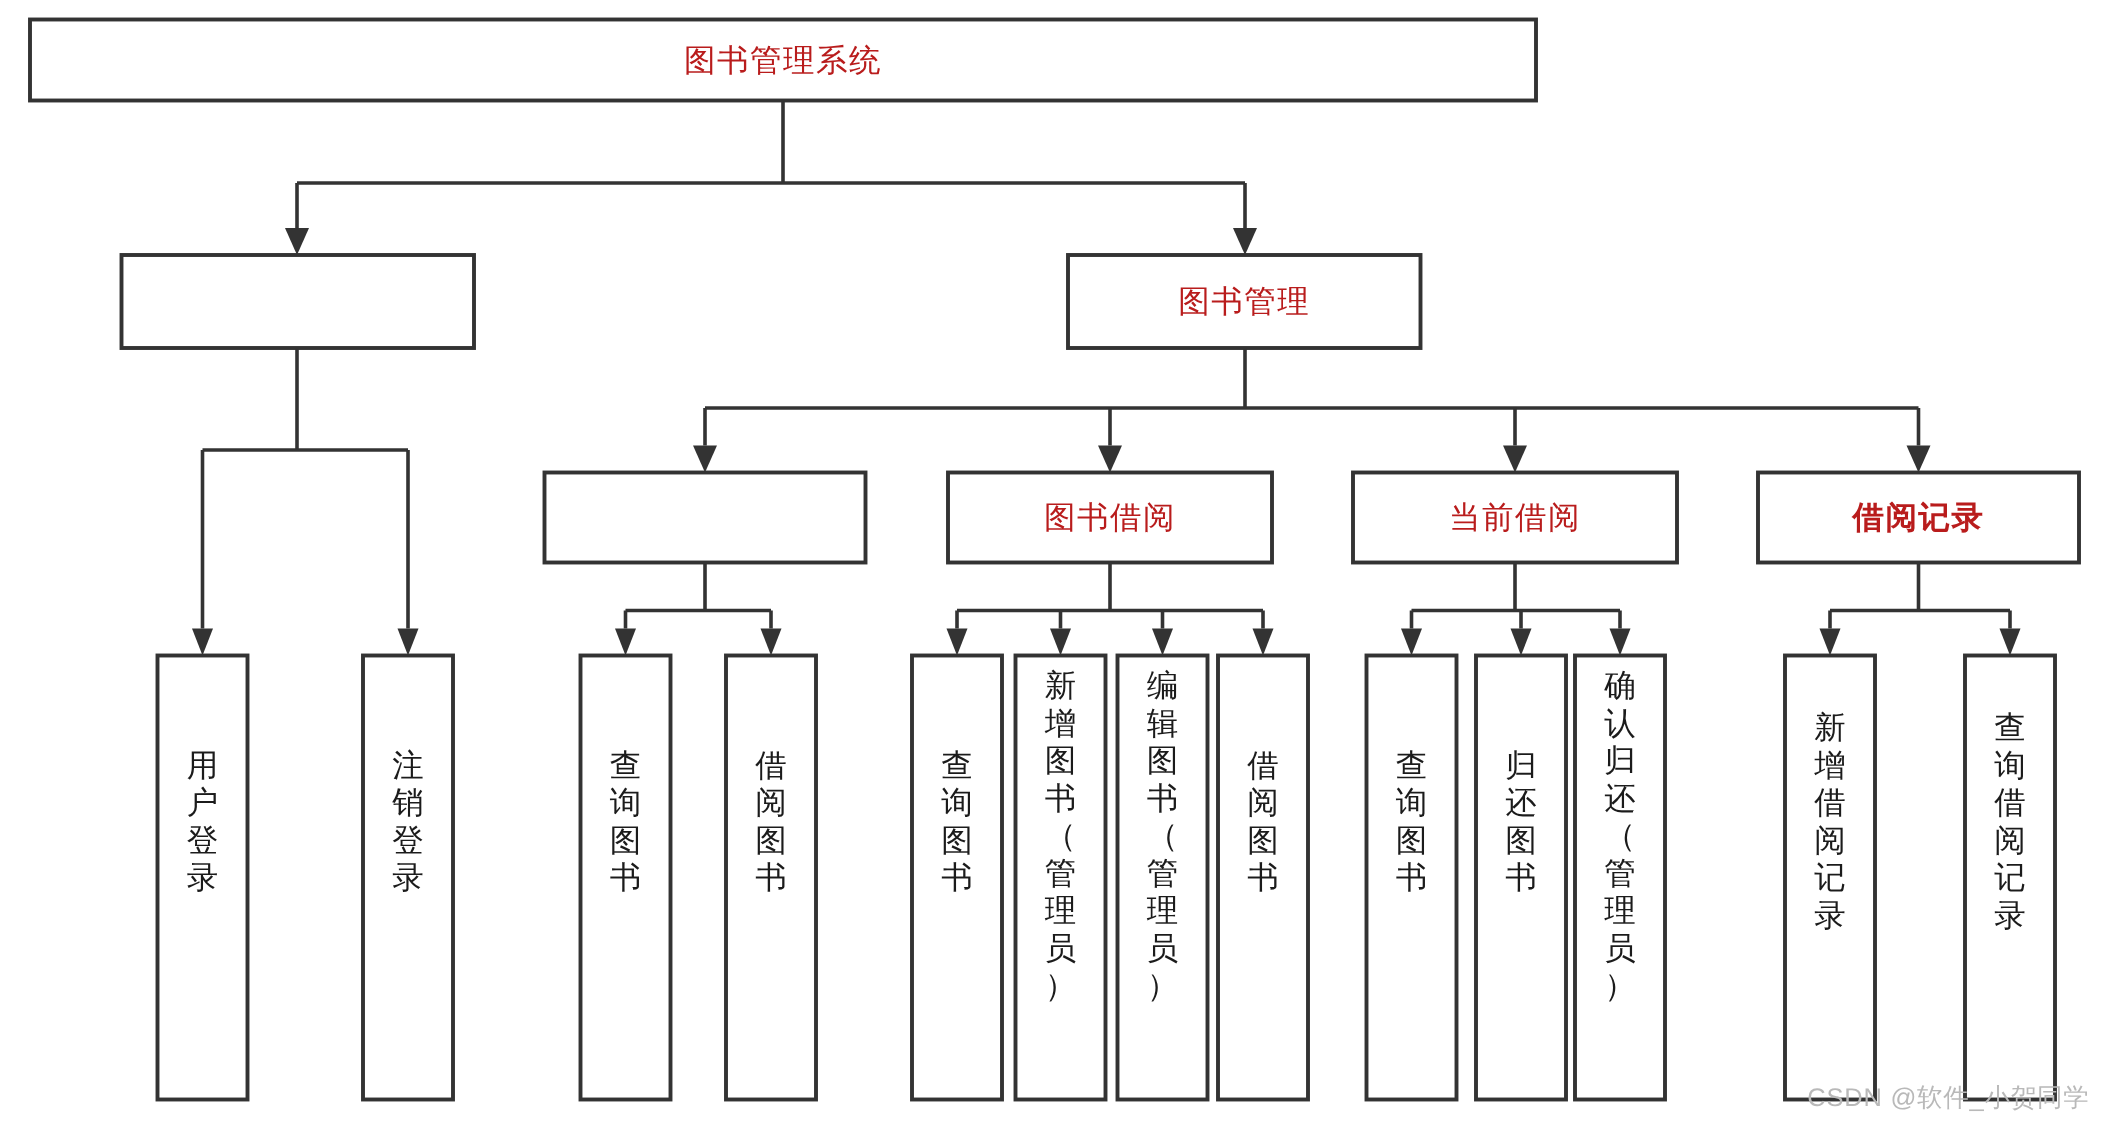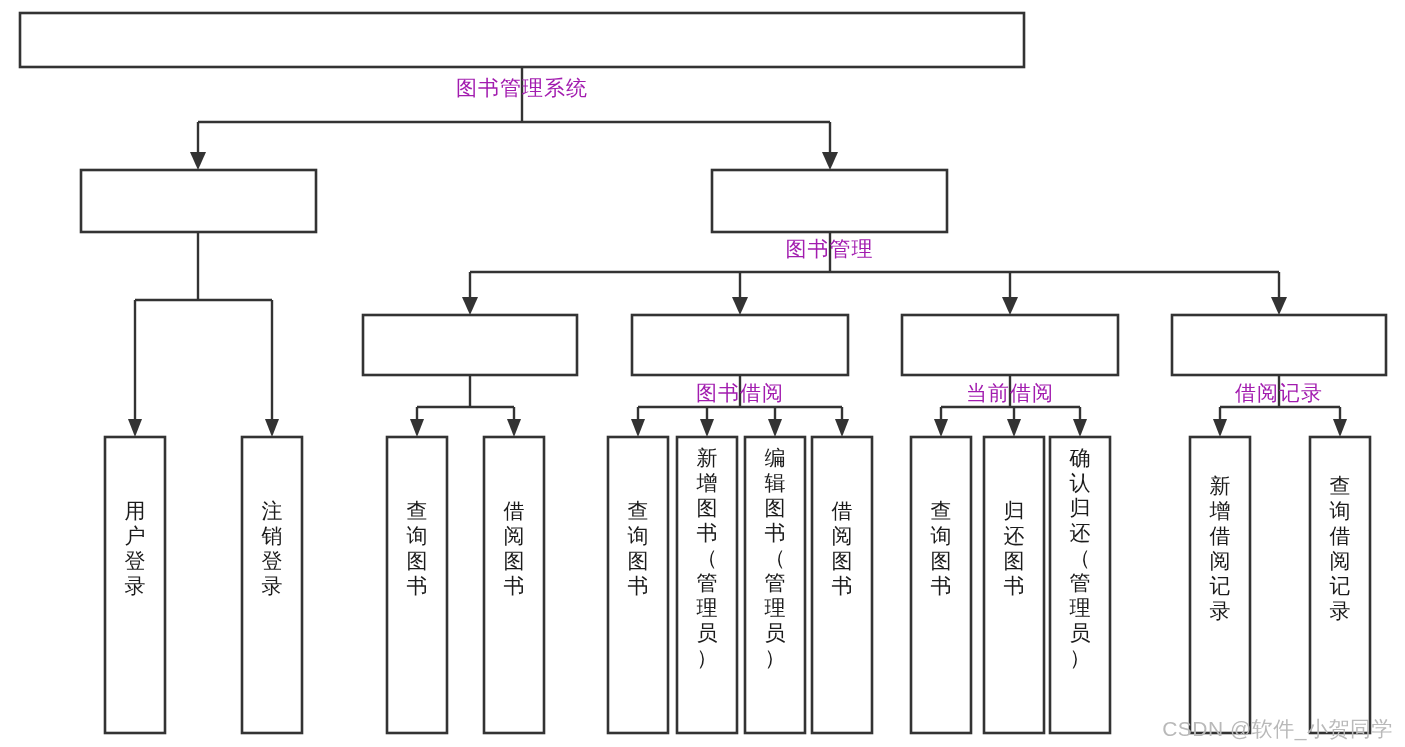--- a/index.html
+++ b/index.html
@@ -38,21 +38,21 @@
   }
   .arrow-head {
     fill: #333333;
     stroke: none;
   }
   .watermark {
     position: absolute;
     right: 12px;
     bottom: 4px;
     font-family: "Liberation Sans", "DejaVu Sans", sans-serif;
-    font-size: 21px;
+    font-size: 17px;
     color: #b9b9b9;
     letter-spacing: 0.5px;
     white-space: nowrap;
     user-select: none;
   }
   .vlabel-wrap {
     position: absolute;
     display: flex;
     flex-direction: column;
     align-items: center;
@@ -64,24 +64,23 @@
   }
   .vlabel-wrap span {
     display: block;
   }
   .hlabel {
     position: absolute;
     display: flex;
     align-items: center;
     justify-content: center;
     font-size: 21px;
-    color: #a21caf;
+    color: #b91c1c;
     pointer-events: none;
     letter-spacing: 1px;
-    margin-top: 48px;
   }
 </style>
 </head>
 <body>
 
 <div id="diagram-root">
 
   <svg class="diagram-canvas" viewBox="0 0 1405 747">
 
     <g>
@@ -181,21 +180,21 @@
     <rect class="node-box" x="1190" y="437" width="60" height="296"></rect>
     <rect class="node-box" x="1310" y="437" width="60" height="296"></rect>
   </svg>
 
   <div class="hlabel" style="left:20px; top:13px; width:1004px; height:54px;">图书管理系统</div>
 
   <div class="hlabel" style="left:712px; top:170px; width:235px; height:62px;text-align:right;">图书管理</div>
 
   <div class="hlabel" style="left:902px; top:315px; width:216px; height:60px;">当前借阅</div>
   <div class="hlabel" style="left:632px; top:315px; width:216px; height:60px;">图书借阅</div>
-  <div class="hlabel" style="left:1172px; top:315px; width:214px; height:60px;">借阅记录</div>
+  <div class="hlabel" style="left:1172px; top:315px; width:214px; height:60px;font-weight:bold;">借阅记录</div>
 
   <div id="leaf-labels">
       <div class="vlabel-wrap" style="left: 105px; top: 500px; width: 60px;">
         <span style="height: 25px;">用</span>
         <span style="height: 25px;">户</span>
         <span style="height: 25px;">登</span>
         <span style="height: 25px;">录</span>
       </div>
       <div class="vlabel-wrap" style="left: 242px; top: 500px; width: 60px;">
         <span style="height: 25px;">注</span>

